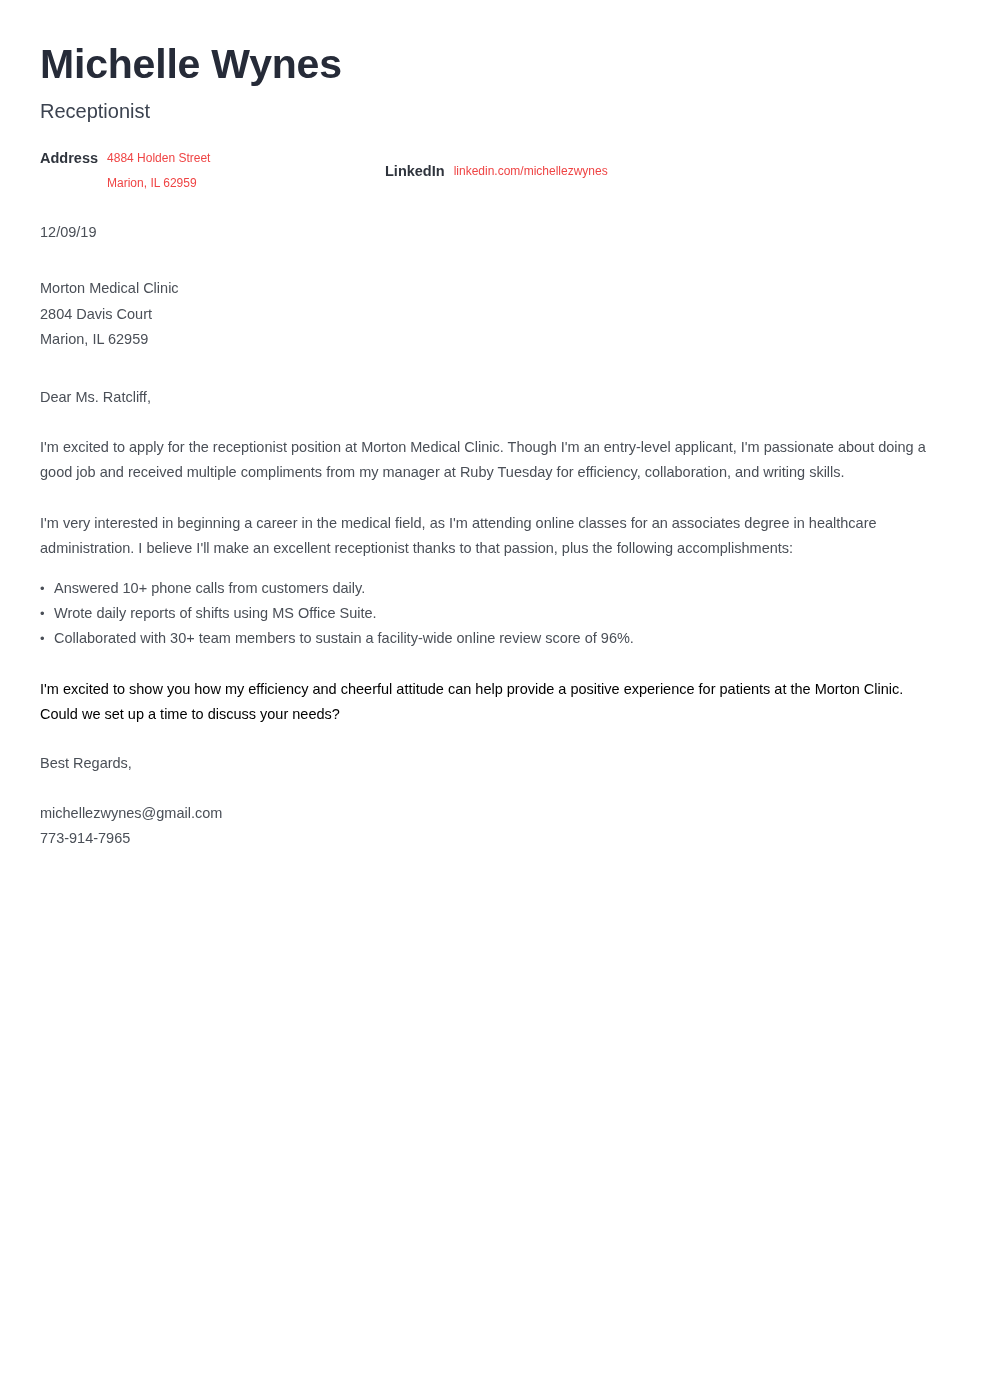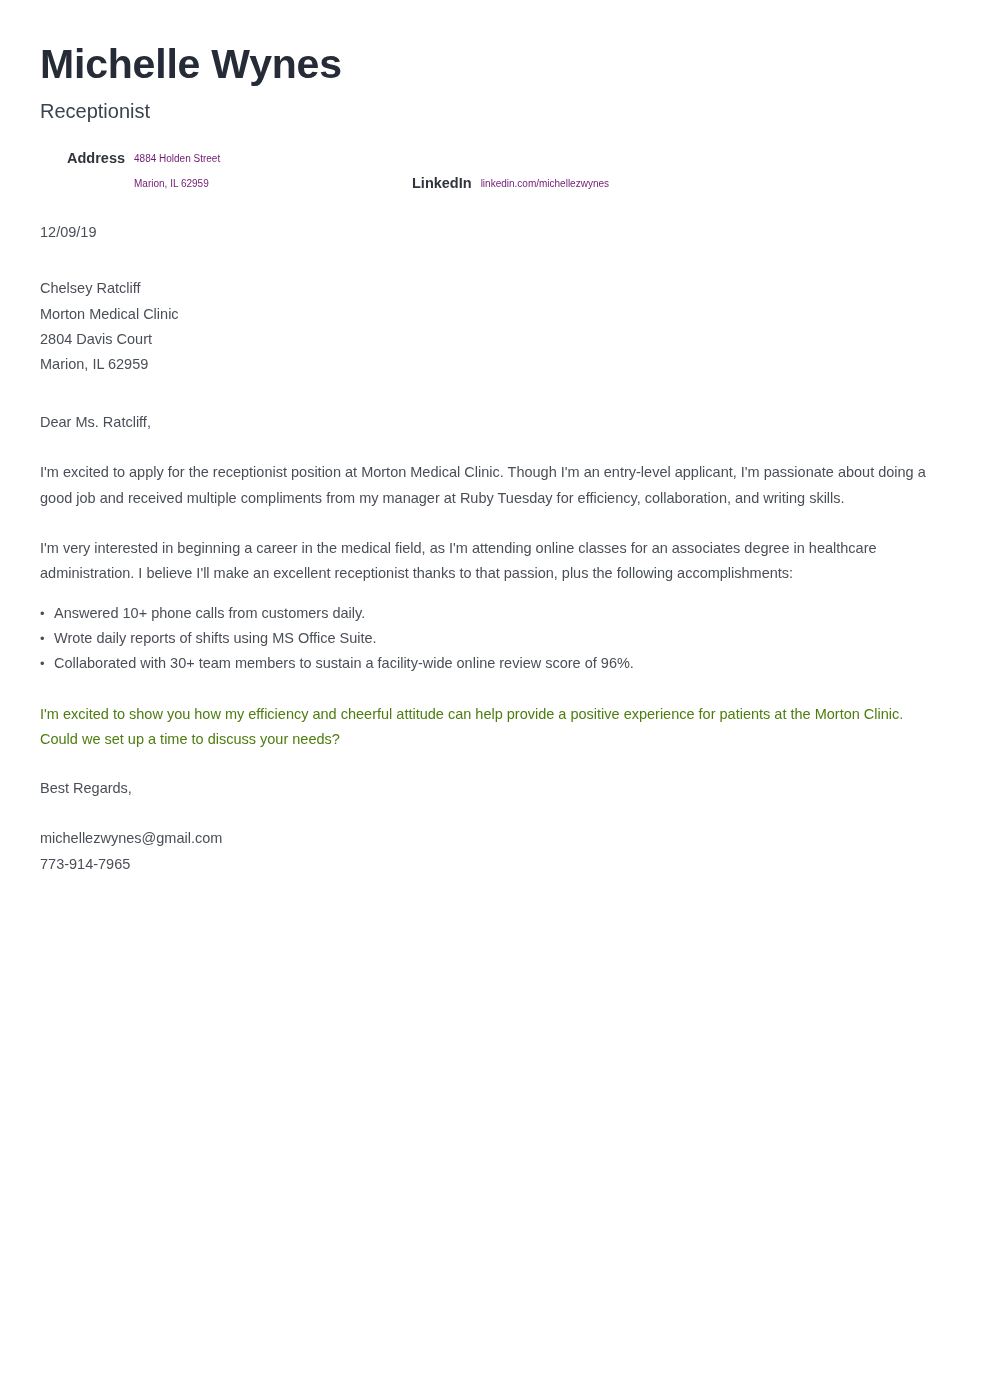--- a/index.html
+++ b/index.html
@@ -39,38 +39,37 @@
     font-weight: normal;
     color: #3c4350;
     margin: 12px 0 0 0;
     line-height: 1.2;
   }
 
   
   .contact-block {
     margin-top: 23px;
     display: flex;
-    align-items: flex-end;
-    margin-left: 27px;
+    align-items: center;
   }
   .contact-col {
     display: flex;
     align-items: flex-start;
   }
   .contact-col.left { width: 345px; flex: 0 0 345px; }
   .contact-label {
     font-size: 14.5px;
     font-weight: bold;
     color: #2f343d;
     white-space: nowrap;
     line-height: 25px;
   }
   .contact-value {
-    font-size: 10px;
-    color: #701a75;
+    font-size: 12px;
+    color: #ef4444;
     line-height: 25px;
     margin-left: 9px;
   }
   .contact-value div { white-space: nowrap; }
 
   
   .letter-date {
     margin-top: 26px;
     font-size: 14.5px;
     color: #4a4f57;
@@ -117,21 +116,21 @@
     position: absolute;
     left: 0;
     top: 0;
     font-size: 13px;
     color: #4a4f57;
   }
 
   .closing-para {
     margin-top: 25px;
     font-size: 14.5px;
-    color: #4d7c0f;
+    color: #000000;
     line-height: 25.3px;
     max-width: 910px;
   }
   .sign-off {
     margin-top: 24px;
     font-size: 14.5px;
     color: #4a4f57;
     line-height: 25px;
   }
   .signature {
@@ -159,21 +158,20 @@
     </div>
     <div class="contact-col">
       <span class="contact-label">LinkedIn</span>
       <span class="contact-value">linkedin.com/michellezwynes</span>
     </div>
   </div>
 
   <div class="letter-date">12/09/19</div>
 
   <div class="recipient">
-    <div>Chelsey Ratcliff</div>
     <div>Morton Medical Clinic</div>
     <div>2804 Davis Court</div>
     <div>Marion, IL 62959</div>
   </div>
 
   <div class="salutation">Dear Ms. Ratcliff,</div>
 
   <p class="body-para">I'm excited to apply for the receptionist position at Morton Medical Clinic. Though I'm an entry-level applicant, I'm passionate about doing a good job and received multiple compliments from my manager at Ruby Tuesday for efficiency, collaboration, and writing skills.</p>
 
   <p class="body-para">I'm very interested in beginning a career in the medical field, as I'm attending online classes for an associates degree in healthcare administration. I believe I'll make an excellent receptionist thanks to that passion, plus the following accomplishments:</p>

